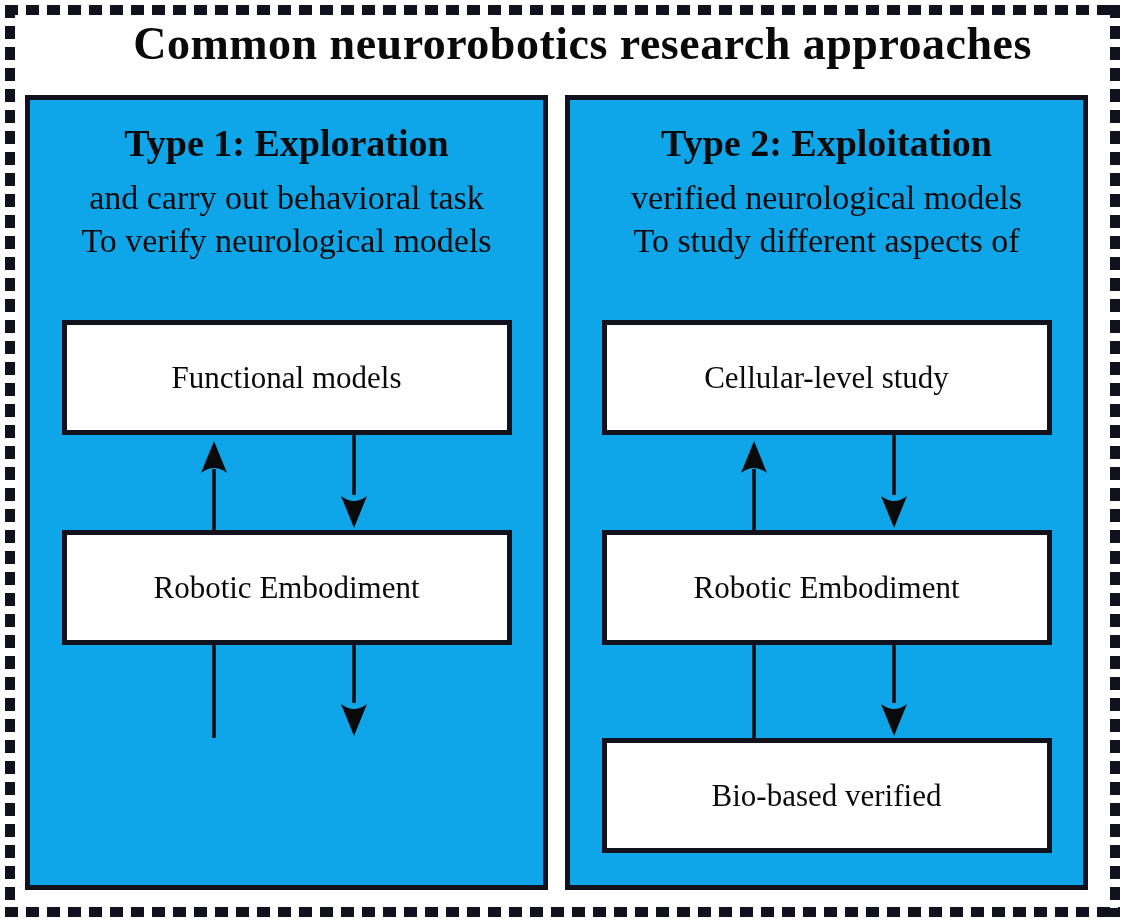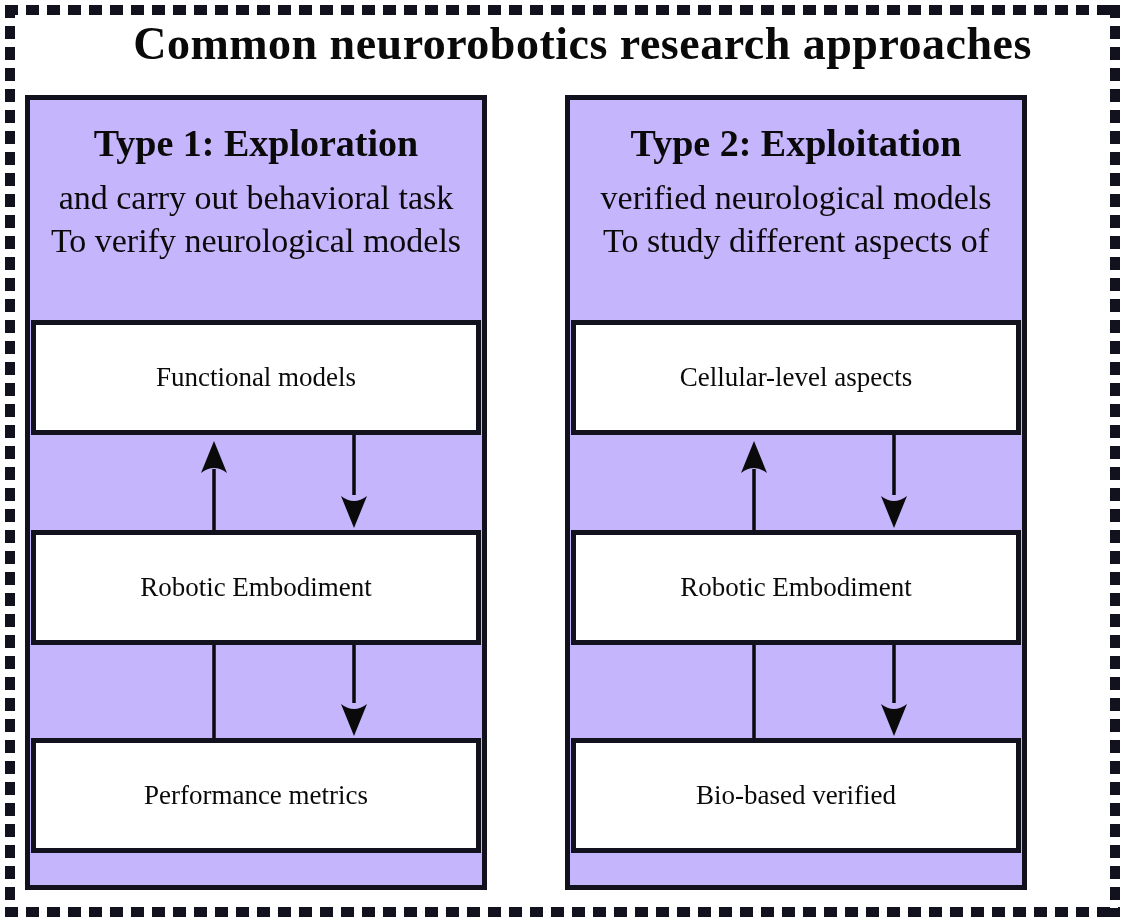--- a/index.html
+++ b/index.html
@@ -34,23 +34,23 @@
     font-size: 46px;
     font-weight: bold;
     letter-spacing: 0.5px;
     line-height: 56px;
     margin-left: 40px;
   }
 
   .panel {
     position: absolute;
     top: 95px;
-    width: 462px; height: 795px;
+    width: 523px; height: 795px;
     border: 5px solid var(--ink);
-    background: #c4b5fd;
+    background: #0ea5e9;
   }
   .panel-left  { left: 25px; }
   .panel-right { left: 565px; }
 
   .panel-heading {
     position: absolute;
     top: 20px; left: 0; right: 0;
     text-align: center;
     font-size: 38px;
     font-weight: bold;
@@ -67,21 +67,21 @@
   .node {
     position: absolute;
     left: 50%;
     transform: translateX(-50%);
     width: 450px; height: 115px;
     border: 5px solid var(--ink);
     background: #ffffff;
     display: flex;
     align-items: center;
     justify-content: center;
-    font-size: 27px;
+    font-size: 31px;
     text-align: center;
   }
   .node-1 { top: 220px; }
   .node-2 { top: 430px; }
   .node-3 { top: 638px; }
 
   .connector {
     position: absolute;
     left: 0;
     width: 515px;
@@ -122,31 +122,30 @@
     </svg>
 
     <div class="node node-2">Robotic Embodiment</div>
 
     <svg class="connector gap-2" viewBox="0 0 515 93">
       <line x1="184" y1="0" x2="184" y2="93"></line>
       <line x1="324" y1="0" x2="324" y2="58"></line>
       <path d="M324,91 L337,59 Q324,69 311,59 Z"></path>
     </svg>
 
-    <div class="node node-3">Performance metrics</div>
   </section>
 
   <section class="panel panel-right">
     <h2 class="panel-heading">Type 2: Exploitation</h2>
     <div class="panel-desc">
       <div>verified neurological models</div>
       <div>To study different aspects of</div>
     </div>
 
-    <div class="node node-1">Cellular-level aspects</div>
+    <div class="node node-1">Cellular-level study</div>
 
     <svg class="connector gap-1" viewBox="0 0 515 95">
       <line x1="184" y1="95" x2="184" y2="34"></line>
       <path d="M184,6 L197,38 Q184,28 171,38 Z"></path>
       <line x1="324" y1="0" x2="324" y2="60"></line>
       <path d="M324,93 L337,61 Q324,71 311,61 Z"></path>
     </svg>
 
     <div class="node node-2">Robotic Embodiment</div>
 

